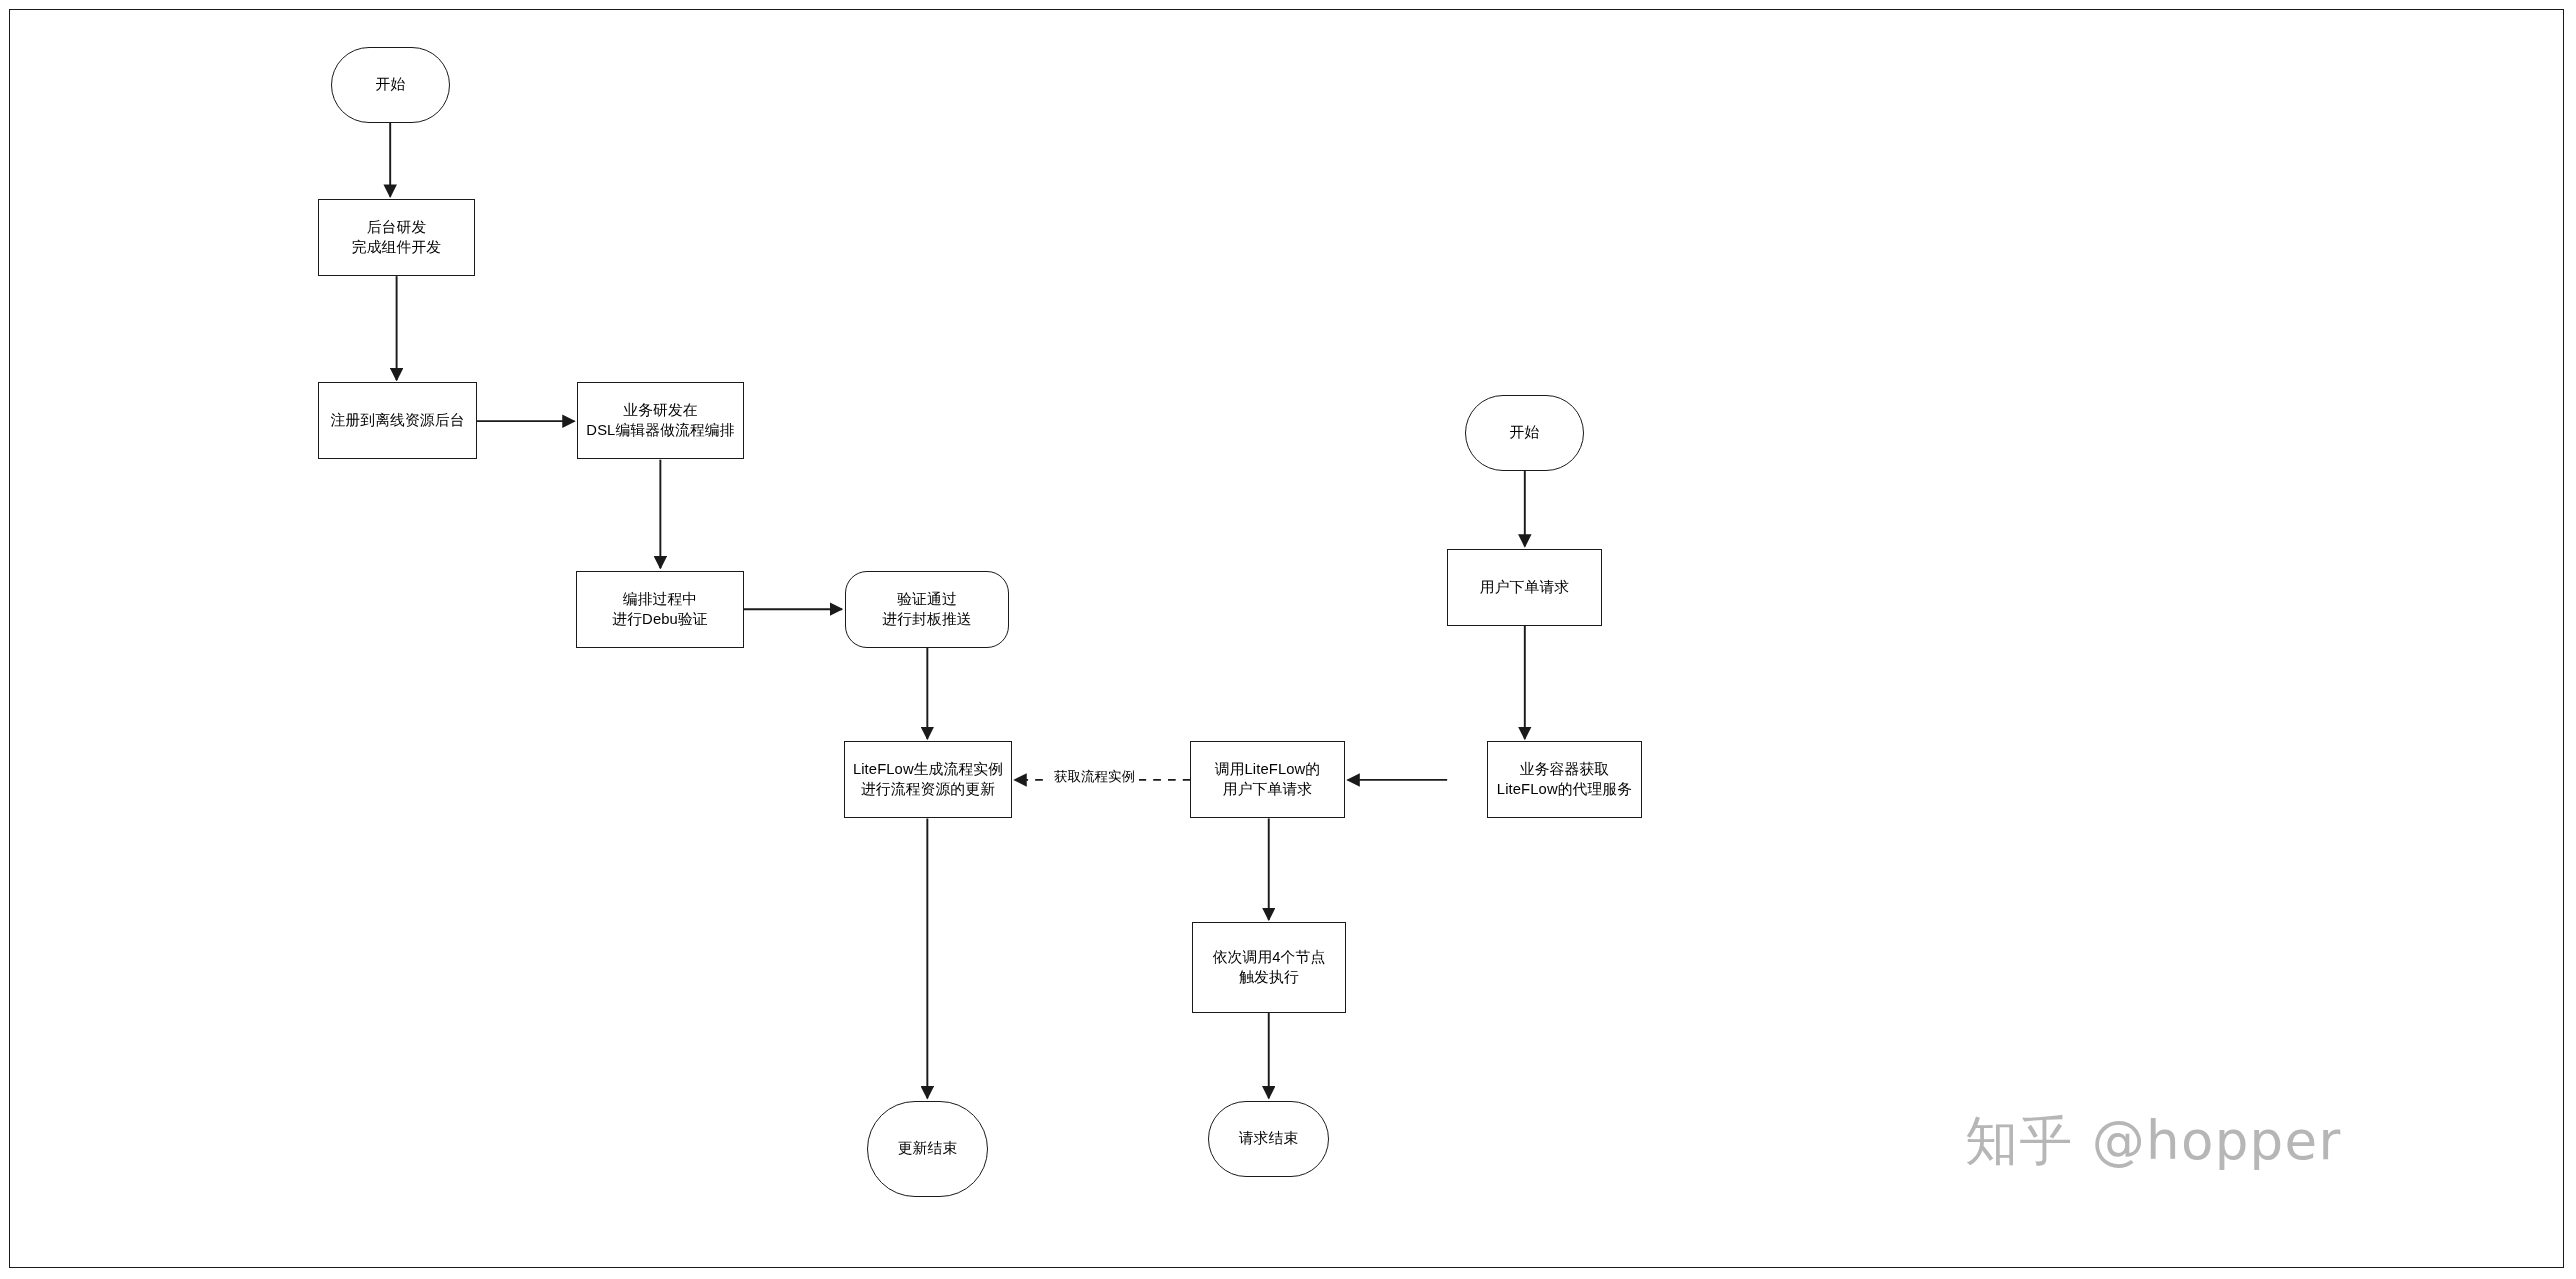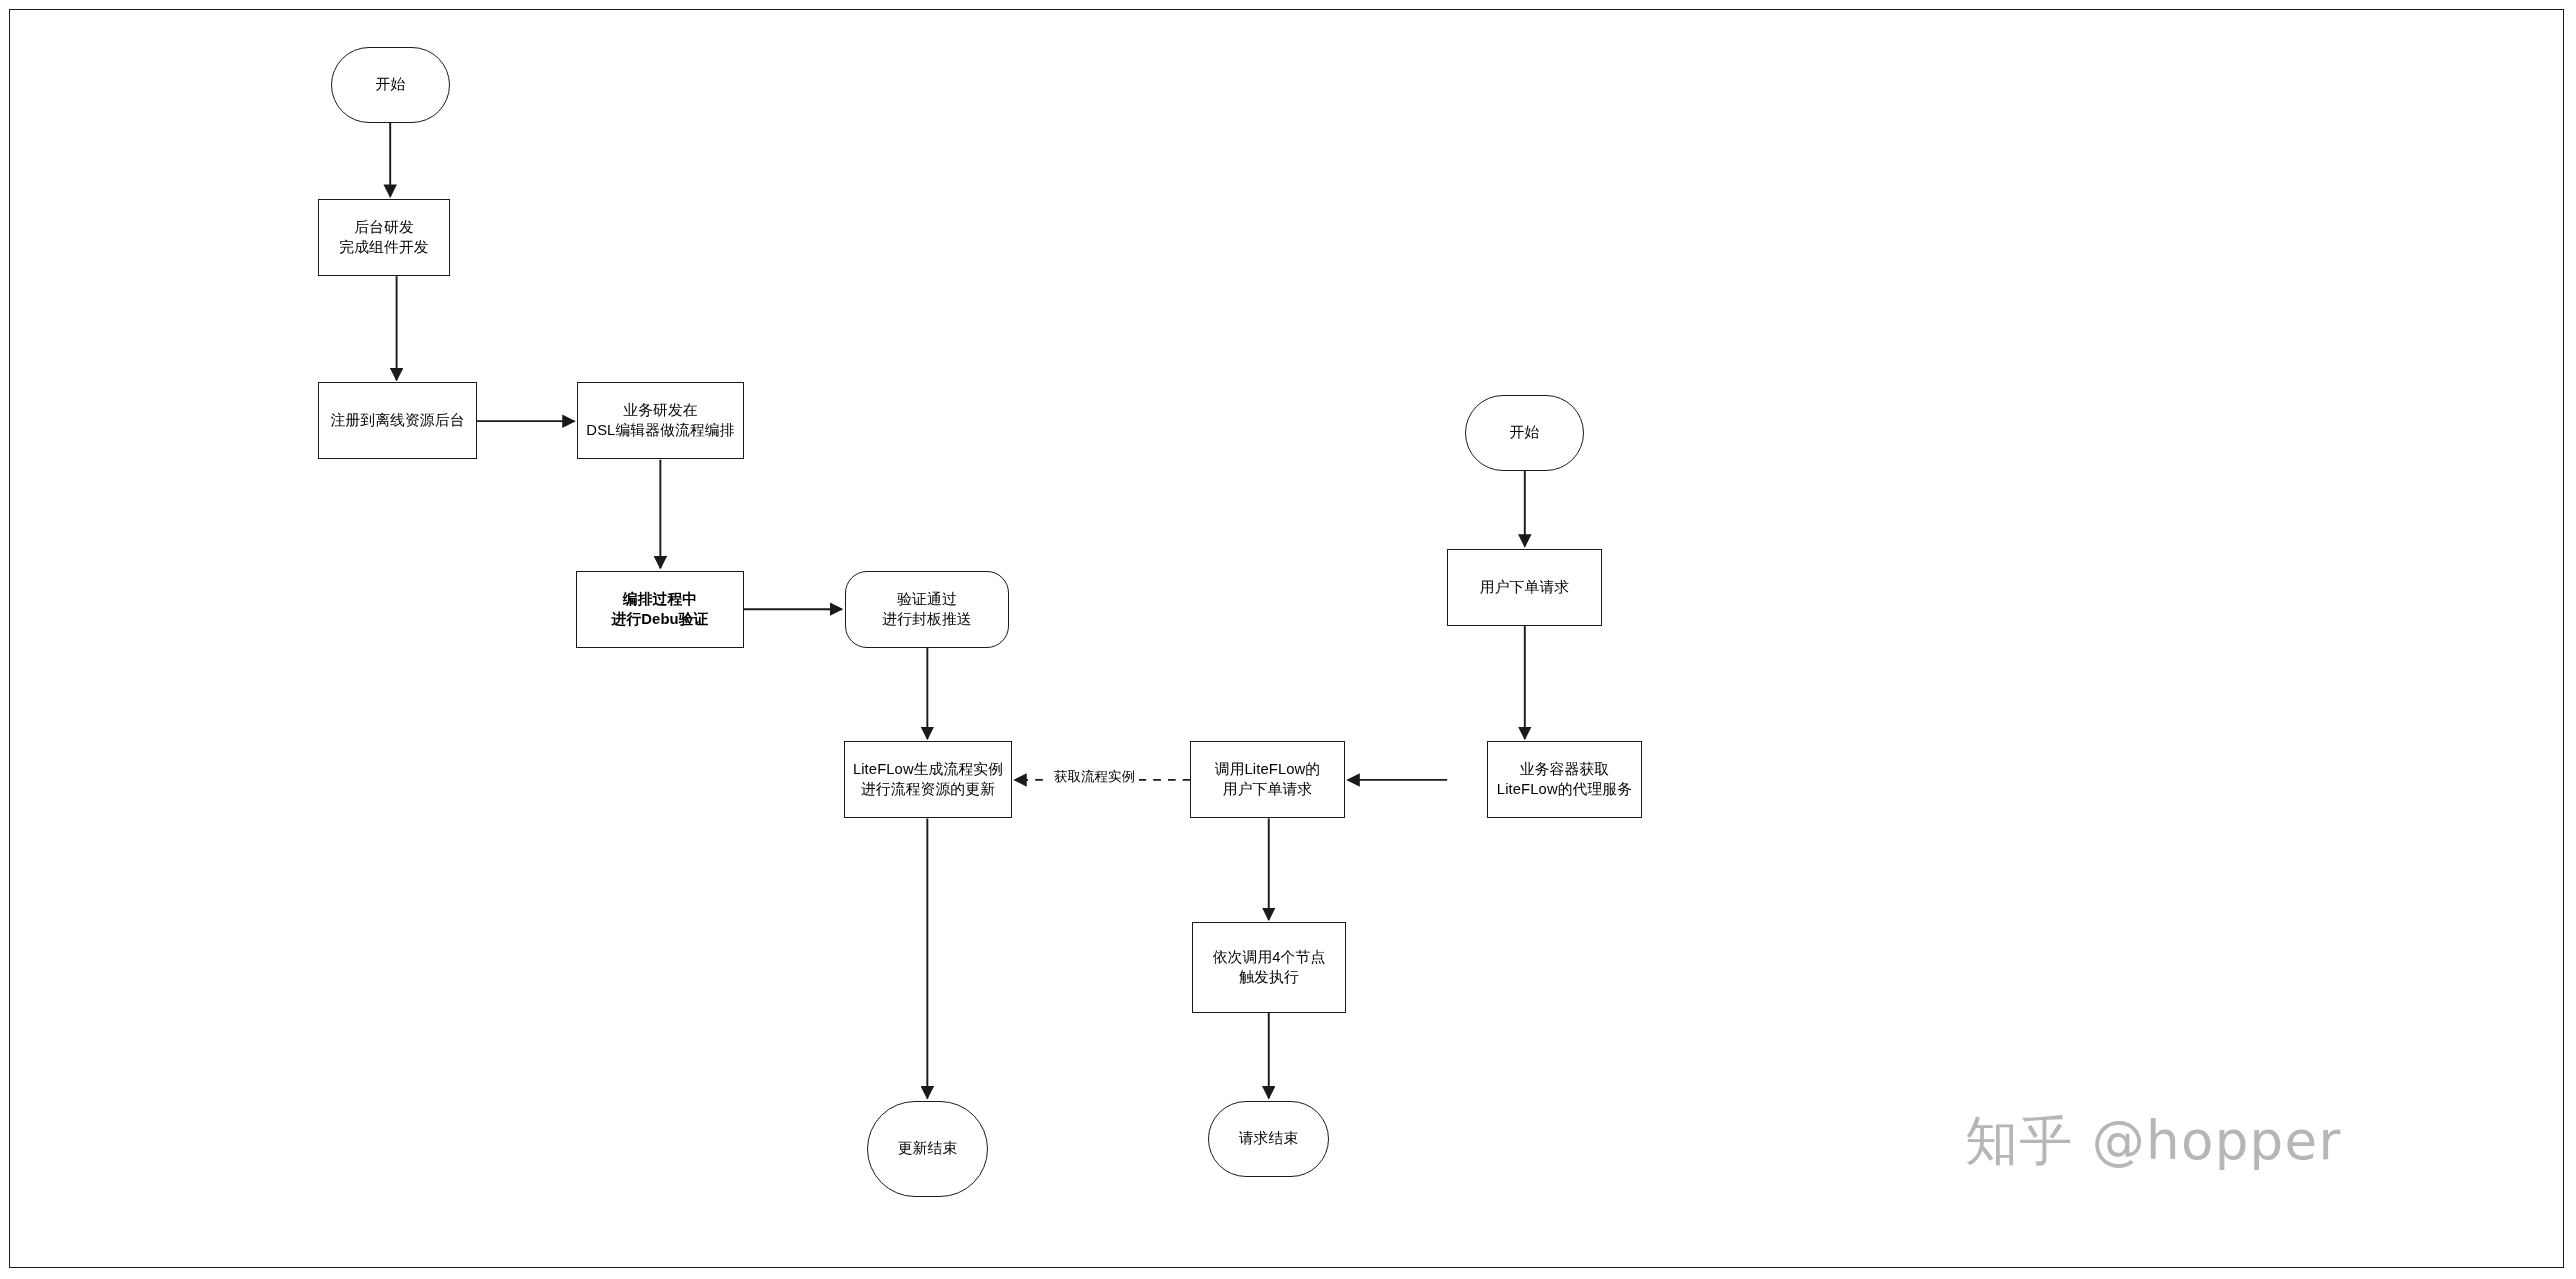--- a/index.html
+++ b/index.html
@@ -113,29 +113,29 @@
 
     <path d="M 1855 1215 L 1581 1215" stroke="#1a1a1a" stroke-width="3" fill="none" stroke-dasharray="12 11" marker-end="url(#arrowDashed)"></path>
 
     <path d="M 1977 1275 L 1977 1433" stroke="#1a1a1a" stroke-width="3" fill="none" marker-end="url(#arrowSolid)"></path>
 
     <path d="M 1977 1557 L 1977 1711" stroke="#1a1a1a" stroke-width="3" fill="none" marker-end="url(#arrowSolid)"></path>
   </svg>
 
   <div class="node node-stadium" style="left:331px; top:47px; width:119px; height:76px; font-size:14.8px;">开始</div>
 
-  <div class="node node-rect" style="left:318px; top:199px; width:132px; height:77px; font-size:14.8px;">后台研发
+  <div class="node node-rect" style="left:318px; top:199px; width:157px; height:77px; font-size:14.8px;">后台研发
 完成组件开发</div>
 
   <div class="node node-rect" style="left:318px; top:382px; width:159px; height:77px; font-size:14.8px;">注册到离线资源后台</div>
 
   <div class="node node-rect" style="left:577px; top:382px; width:167px; height:77px; font-size:14.8px;">业务研发在
 DSL编辑器做流程编排</div>
 
-  <div class="node node-rect" style="left:576px; top:571px; width:168px; height:77px; font-size:14.8px;font-weight:bold;">编排过程中
+  <div class="node node-rect" style="left:576px; top:571px; width:168px; height:77px; font-size:14.8px;">编排过程中
 进行Debu验证</div>
 
   <div class="node node-rect" style="left:845px; top:571px; width:164px; height:77px; font-size:14.8px;border-radius:22px;">验证通过
 进行封板推送</div>
 
   <div class="node node-rect" style="left:844px; top:741px; width:168px; height:77px; font-size:14.8px;">LiteFLow生成流程实例
 进行流程资源的更新</div>
 
   <div class="node node-rect" style="left:1190px; top:741px; width:155px; height:77px; font-size:14.8px;">调用LiteFLow的
 用户下单请求</div>

